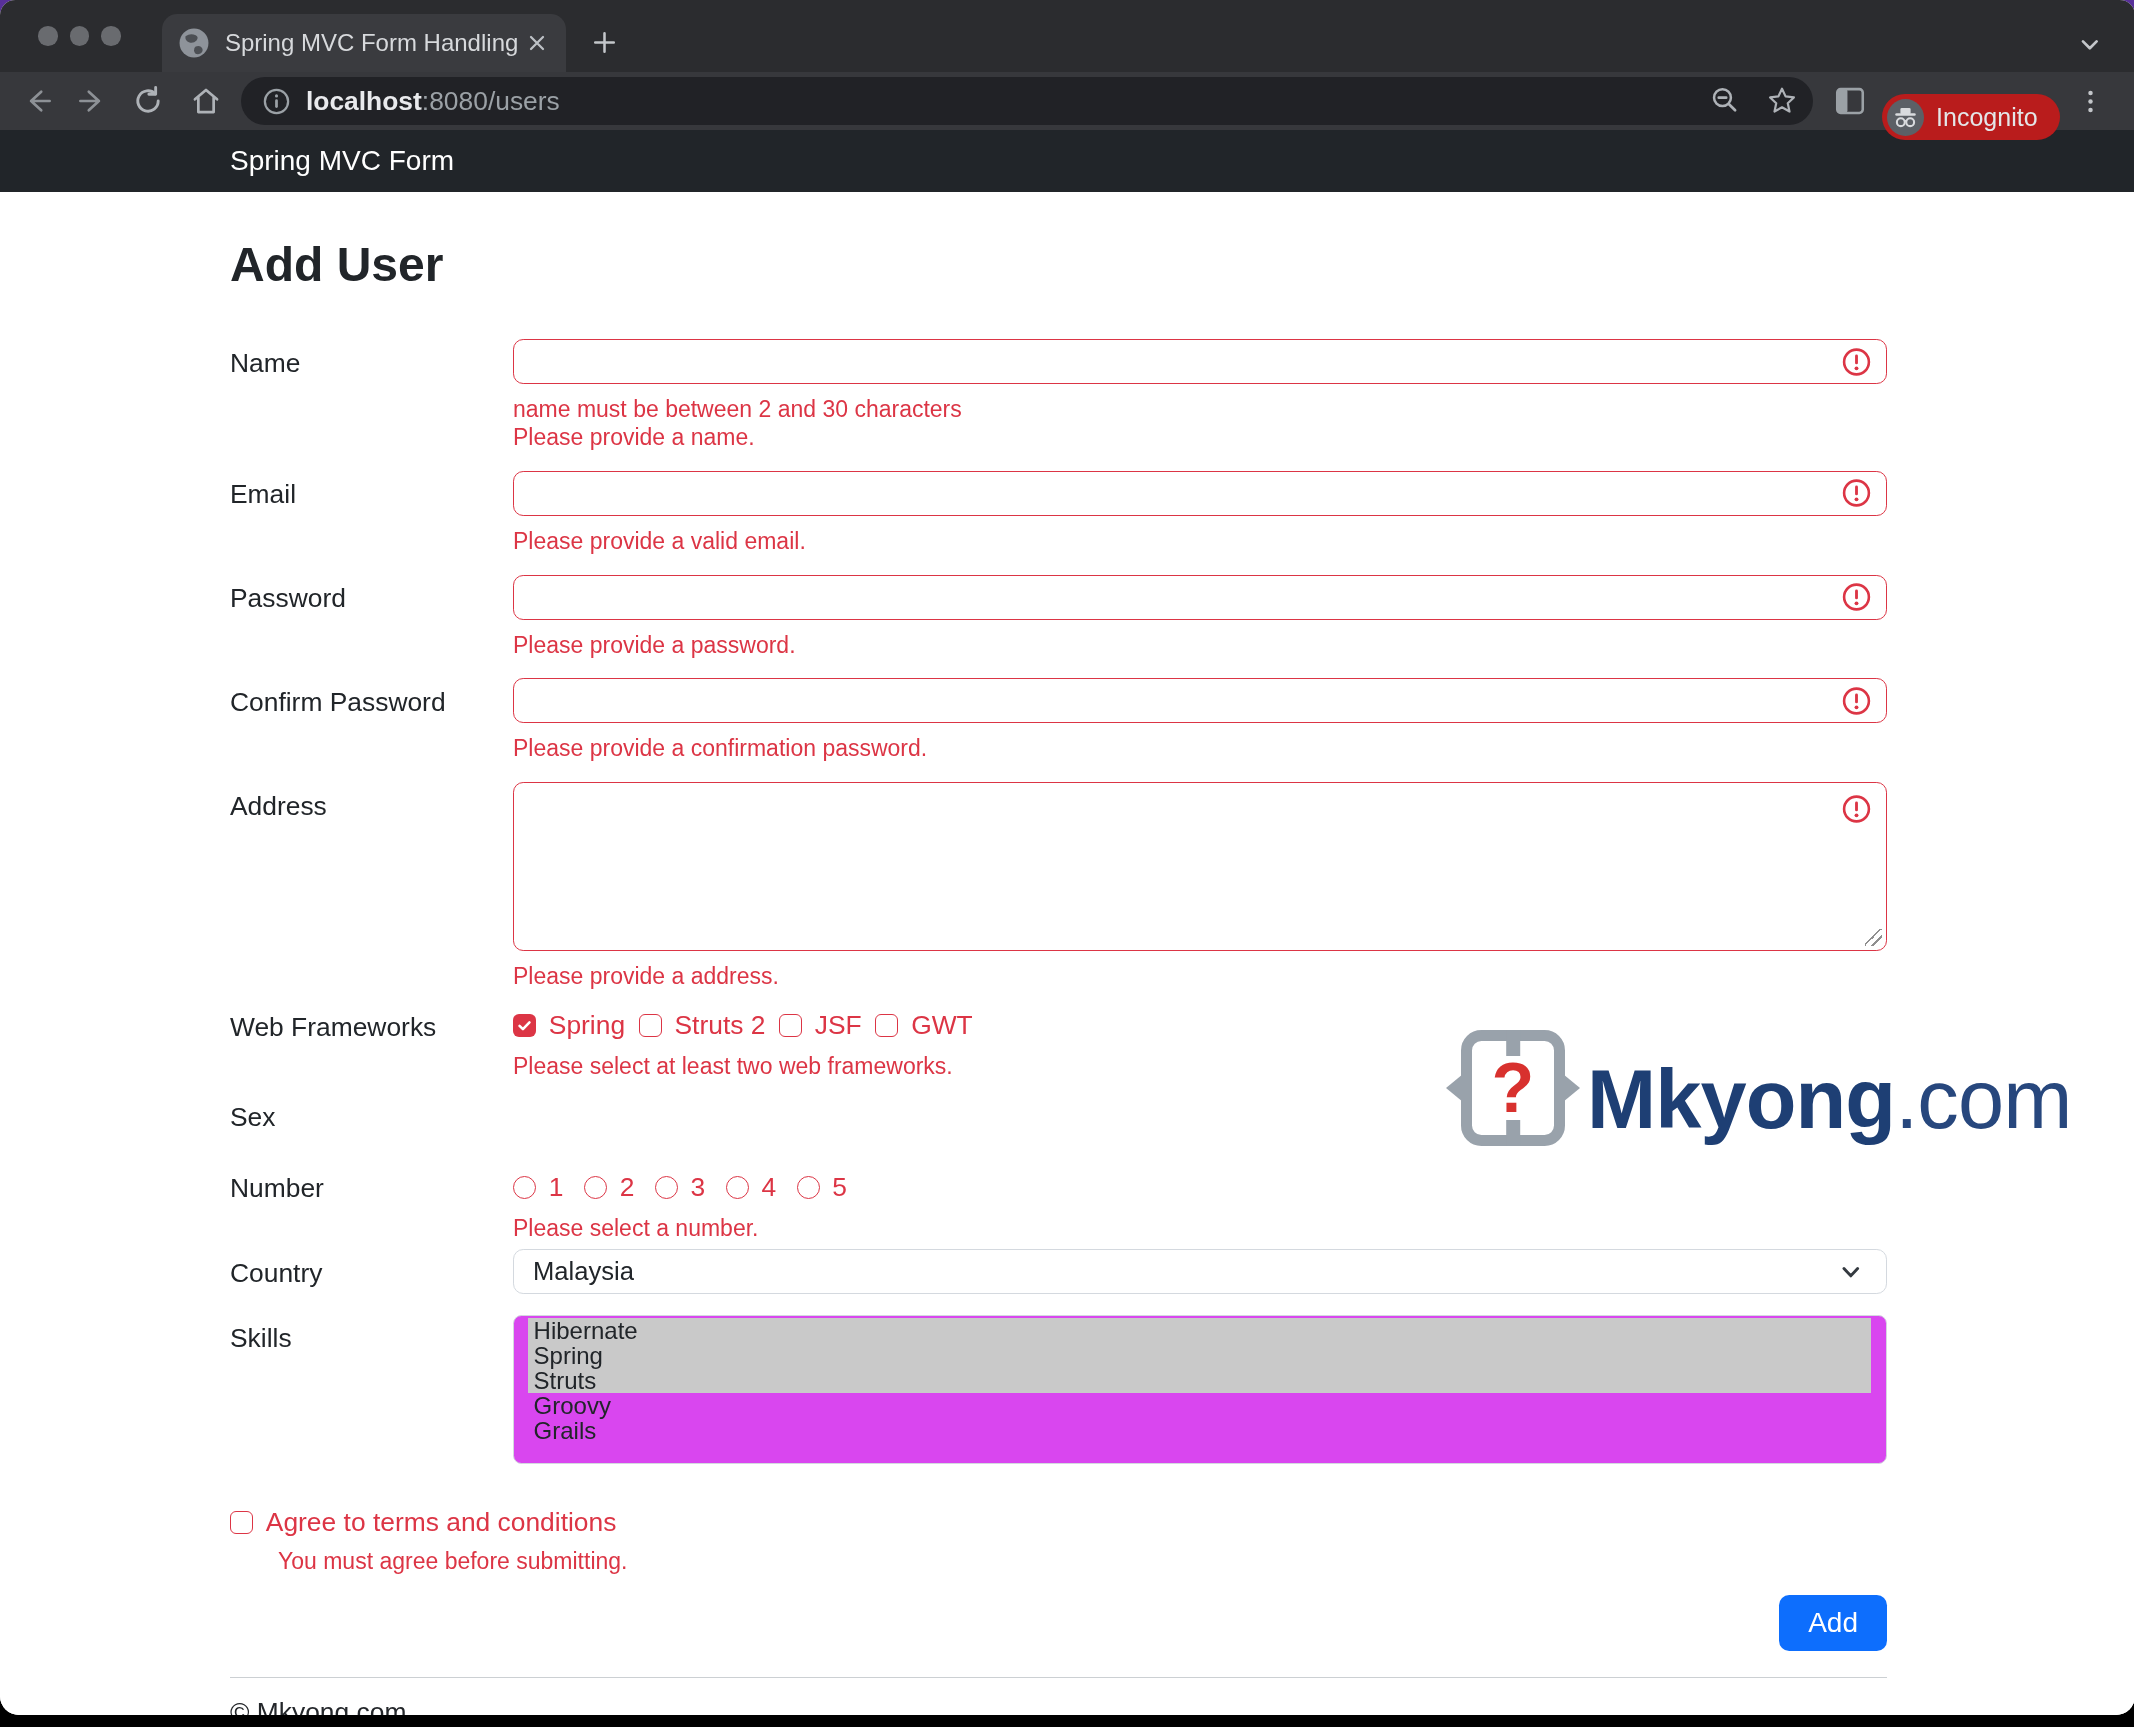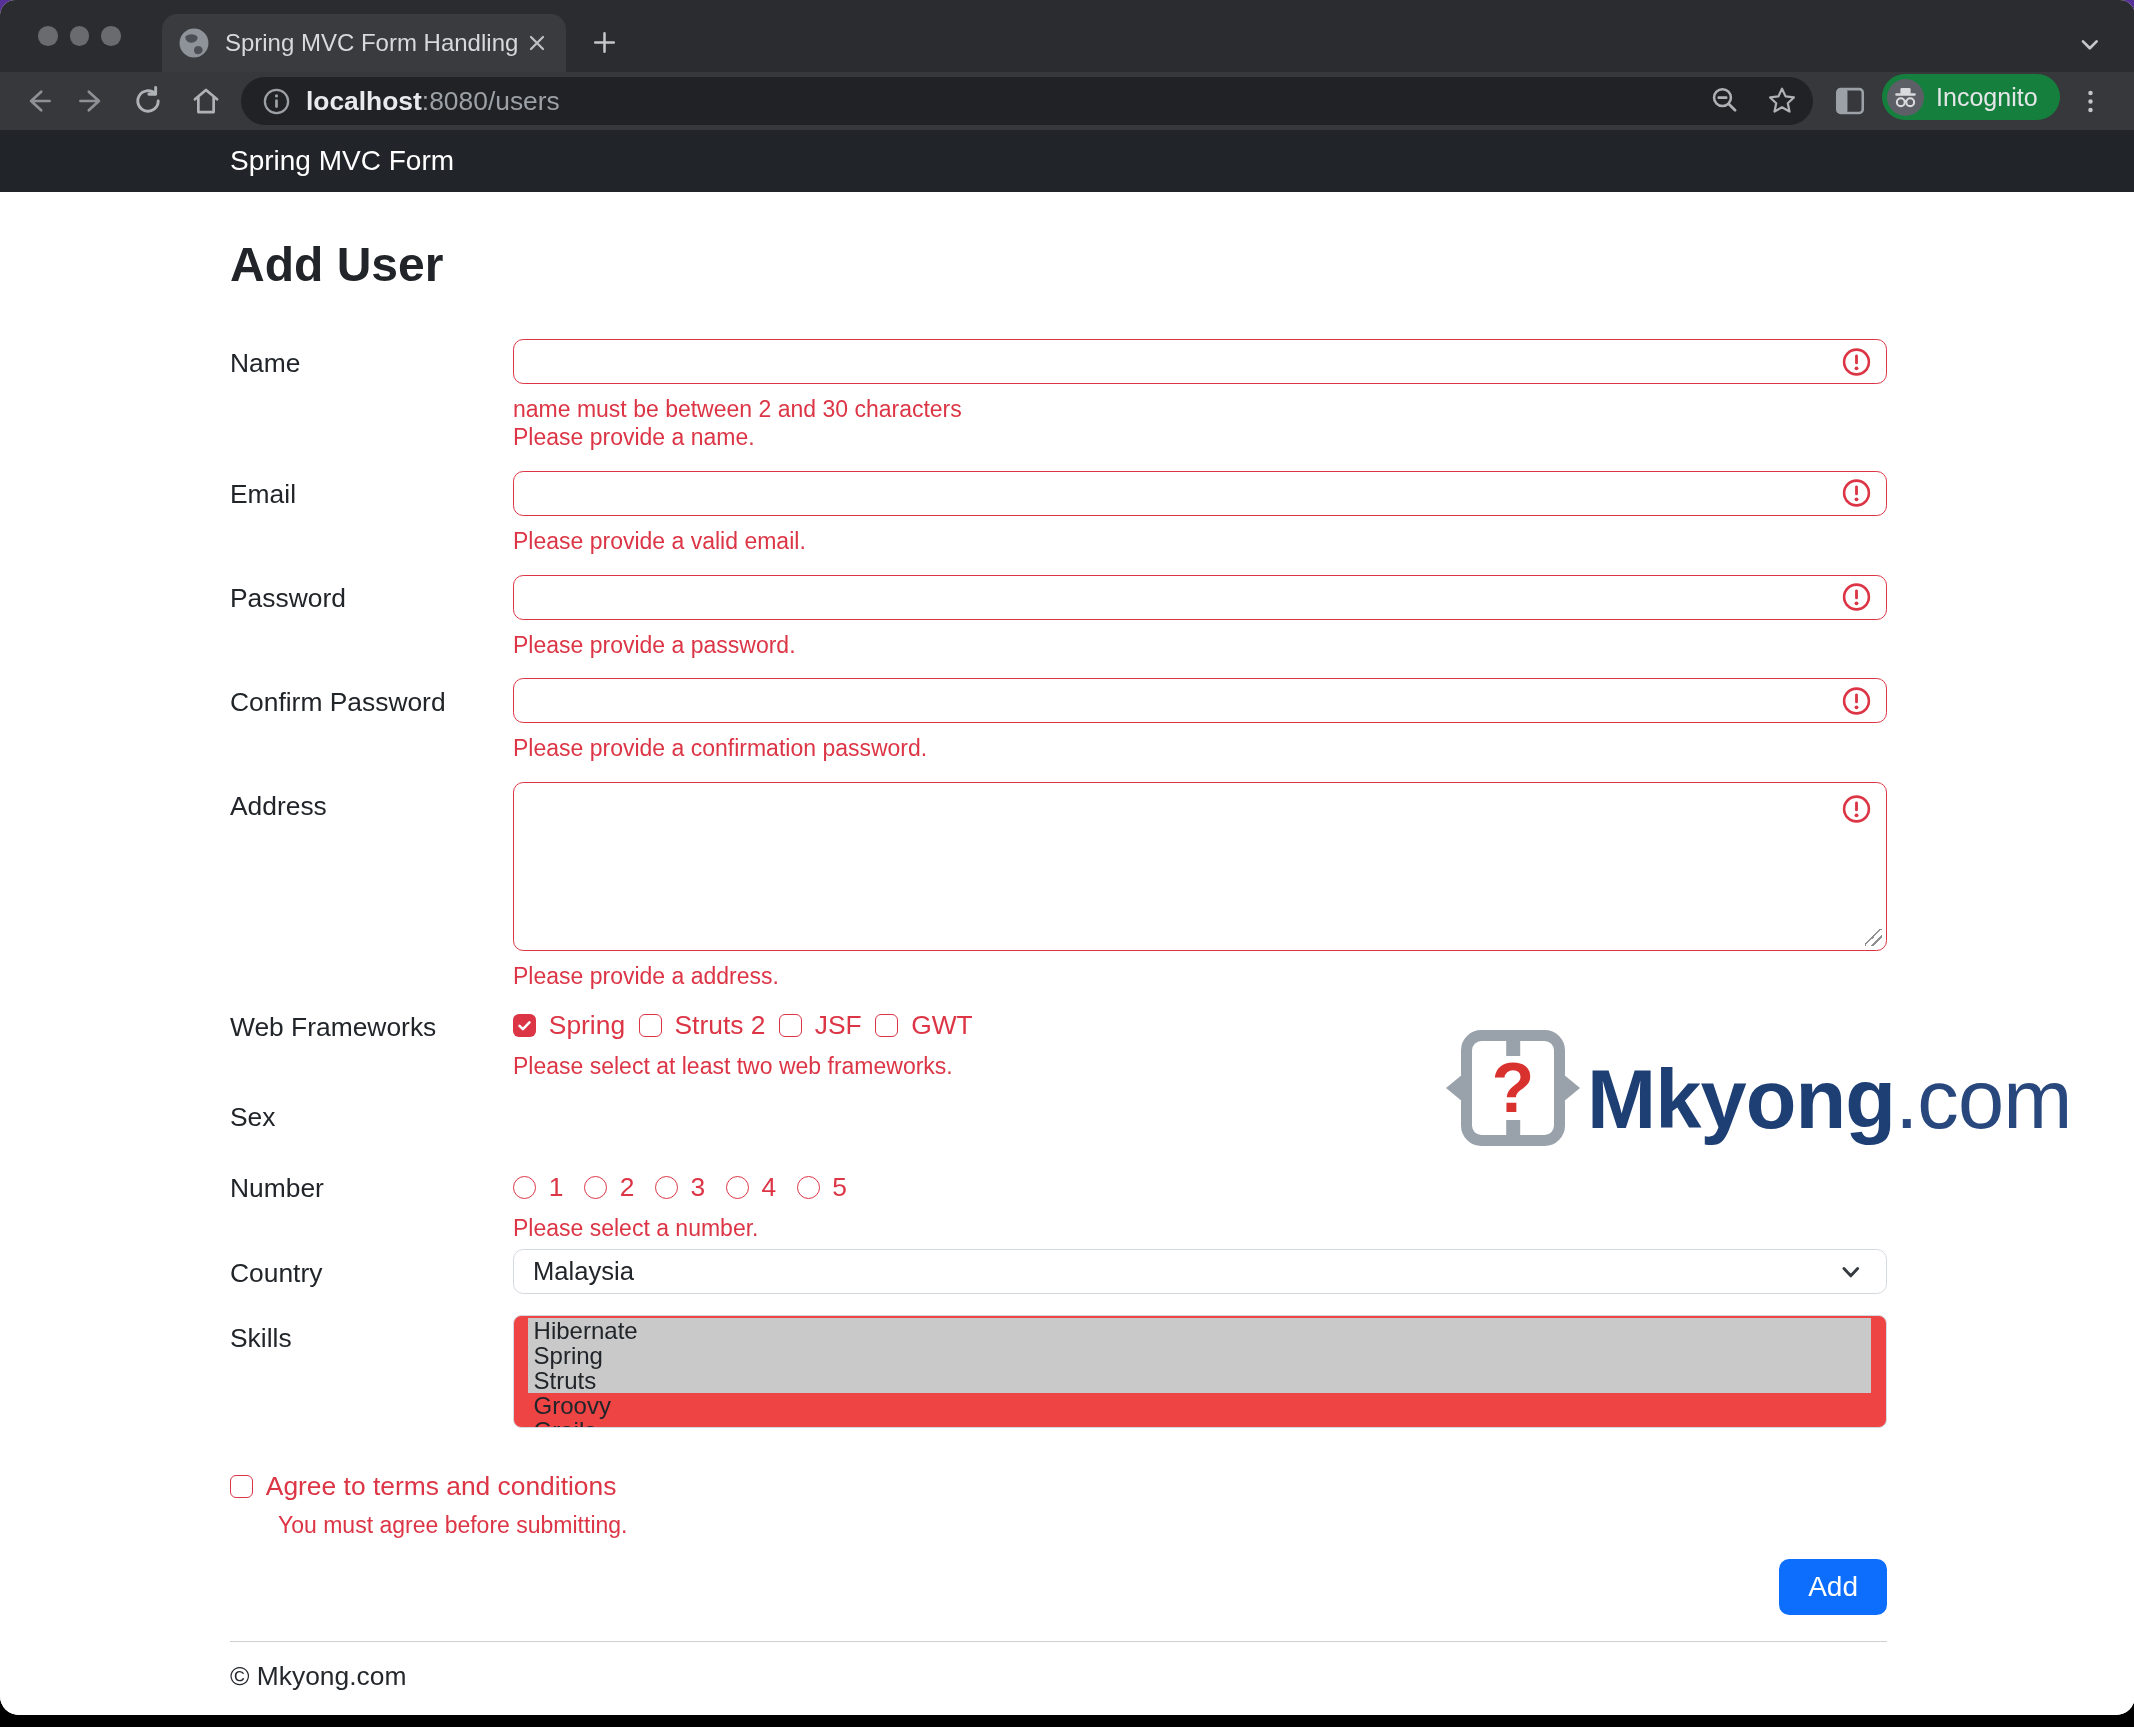--- a/index.html
+++ b/index.html
@@ -22,21 +22,21 @@
   .icon-btn{display:flex;align-items:center;justify-content:center;background:none;border:none;padding:0;cursor:pointer;}
   .newtab{position:absolute;left:591px;top:29px;}
   .tab-chevron{position:absolute;left:2077px;top:32px;}
   
   .toolbar{position:relative;height:58px;background:#37383c;}
   .tb-abs{position:absolute;top:0;height:58px;display:flex;align-items:center;}
   .urlpill{position:absolute;left:241px;top:5.1px;width:1572px;height:48px;border-radius:24px;background:#212226;display:flex;align-items:center;padding-left:20.4px;box-sizing:border-box;}
   .url-text{font-size:26.4px;margin-left:13.6px;white-space:nowrap;}
   .url-host{color:#e9eaed;font-weight:bold;}
   .url-rest{color:#9ba1a6;}
-  .incog{position:absolute;left:1882px;top:2px;height:46px;border-radius:23px;background:#15803d;display:flex;align-items:center;padding:0 22px 0 5.1px;gap:12px;}
+  .incog{position:absolute;left:1882px;top:22px;height:46px;border-radius:23px;background:#b91c1c;display:flex;align-items:center;padding:0 22px 0 5.1px;gap:12px;}
   .incog-circle{width:37px;height:37px;border-radius:50%;background:#5c6066;display:flex;align-items:center;justify-content:center;}
   .incog-label{color:#e4e6e8;font-size:25px;}
   
   .navbar{height:62px;background:#212529;display:flex;align-items:center;padding-left:230px;}
   .brand{color:#ffffff;font-size:28px;}
   
   .content{position:relative;background:#fff;height:1523px;padding:0 248px 0 230px;box-sizing:border-box;overflow:hidden;}
   h1.page-title{margin:45px 0 46px 0;font-size:48px;line-height:56px;font-weight:600;color:#212529;}
   .frow{display:flex;margin-bottom:20.4px;}
   .flabel{width:283px;flex:none;padding-top:8.5px;font-size:26.4px;color:#212529;}
@@ -61,21 +61,21 @@
   .cb.on{background:#dc3545;}
   .cb.off-red{border:1.7px solid #dc3545;background:#fff;}
   .rd{width:23px;height:23px;border-radius:50%;box-sizing:border-box;flex:none;position:relative;}
   .rd.on-blue{background:#0d6efd;}
   .rd.on-blue::after{content:"";position:absolute;left:50%;top:50%;width:8.5px;height:8.5px;border-radius:50%;background:#fff;transform:translate(-50%,-50%);}
   .rd.off-gray{border:1.7px solid #b7bdc3;background:#fff;}
   .rd.off-red{border:1.7px solid #dc3545;background:#fff;}
   
   .select{position:relative;width:100%;height:45px;box-sizing:border-box;border:1.7px solid #d4d9df;border-radius:10.2px;background:#fff;display:flex;align-items:center;padding-left:19px;font-size:25.6px;color:#212529;}
   .select-chevron{position:absolute;right:22px;top:50%;transform:translateY(-50%);}
-  .multiselect{position:relative;width:100%;height:113px;box-sizing:border-box;border:1.7px solid #d4d9df;border-radius:8.5px;background:#ef4444;overflow:hidden;}
+  .multiselect{position:relative;width:100%;height:149px;box-sizing:border-box;border:1.7px solid #d4d9df;border-radius:8.5px;background:#d946ef;overflow:hidden;}
   .ms-options{position:absolute;top:2.6px;left:13.6px;right:15.3px;}
   .ms-opt{height:25px;line-height:25px;font-size:24px;color:#212529;padding-left:6px;}
   .ms-opt.sel{background:#c9c9c9;}
   
   .agree-block{margin-top:0;}
   .agree-line{display:flex;align-items:center;gap:12.8px;}
   .agree-err{margin-left:48px;margin-top:10.2px;color:#dc3545;font-size:23px;line-height:26.4px;}
   
   .submit-row{display:flex;justify-content:flex-end;margin-top:21px;}
   .btn-primary{height:56px;padding:0 29px;background:#0d6efd;color:#fff;border:none;border-radius:10.2px;font-size:28px;font-family:"Liberation Sans",sans-serif;cursor:pointer;}

